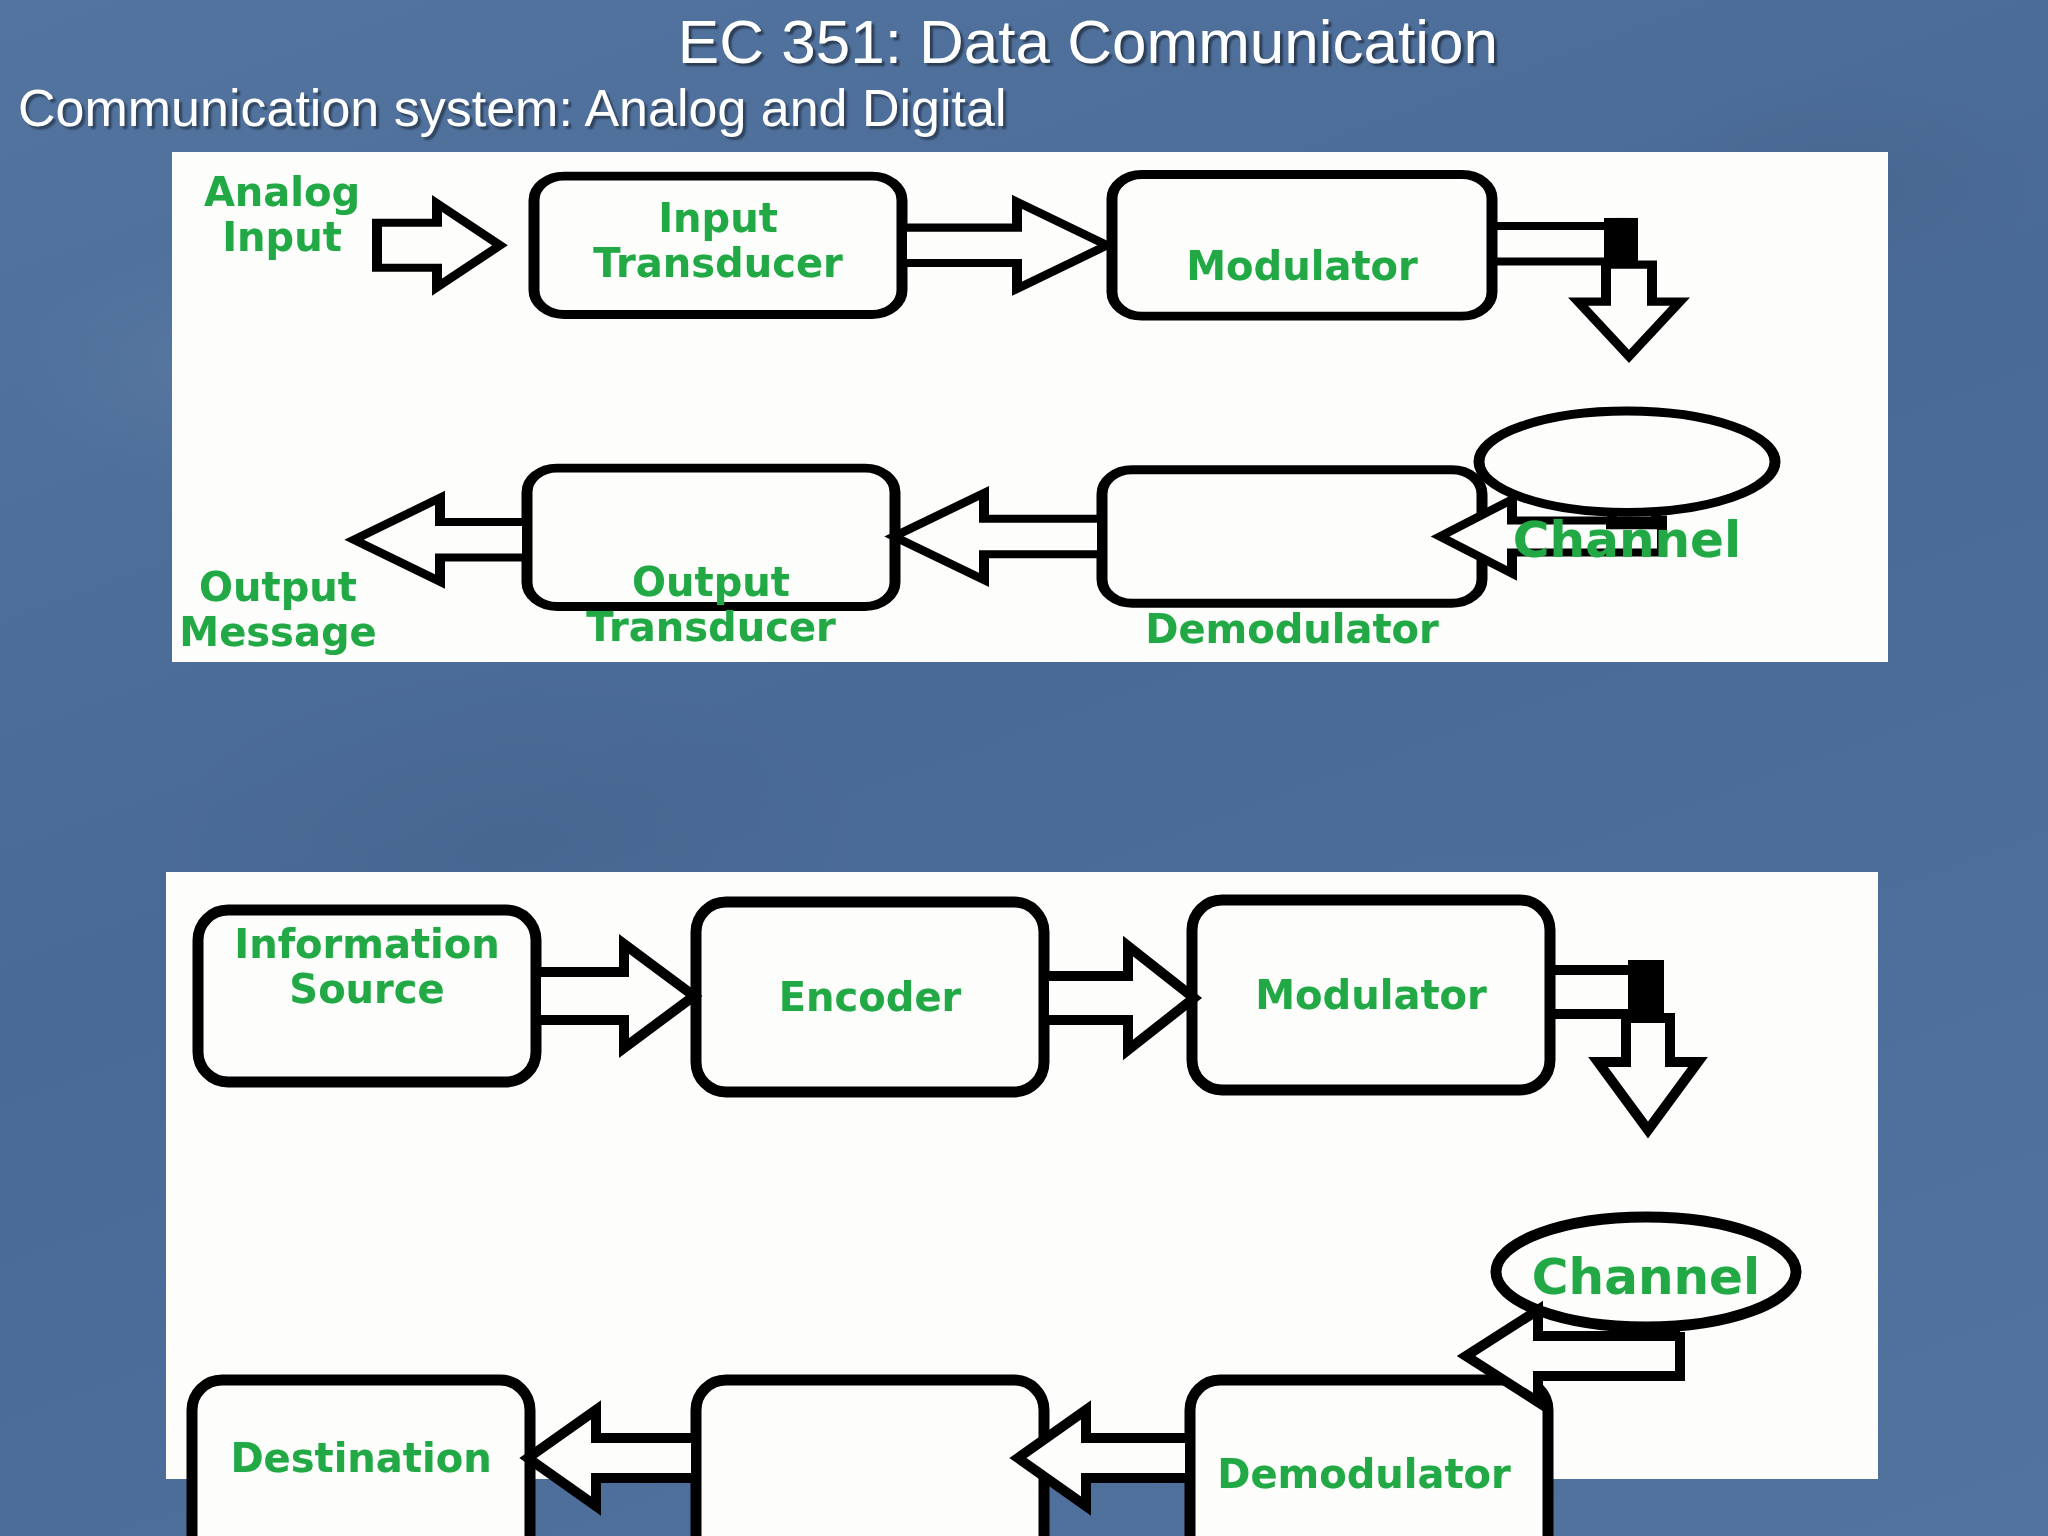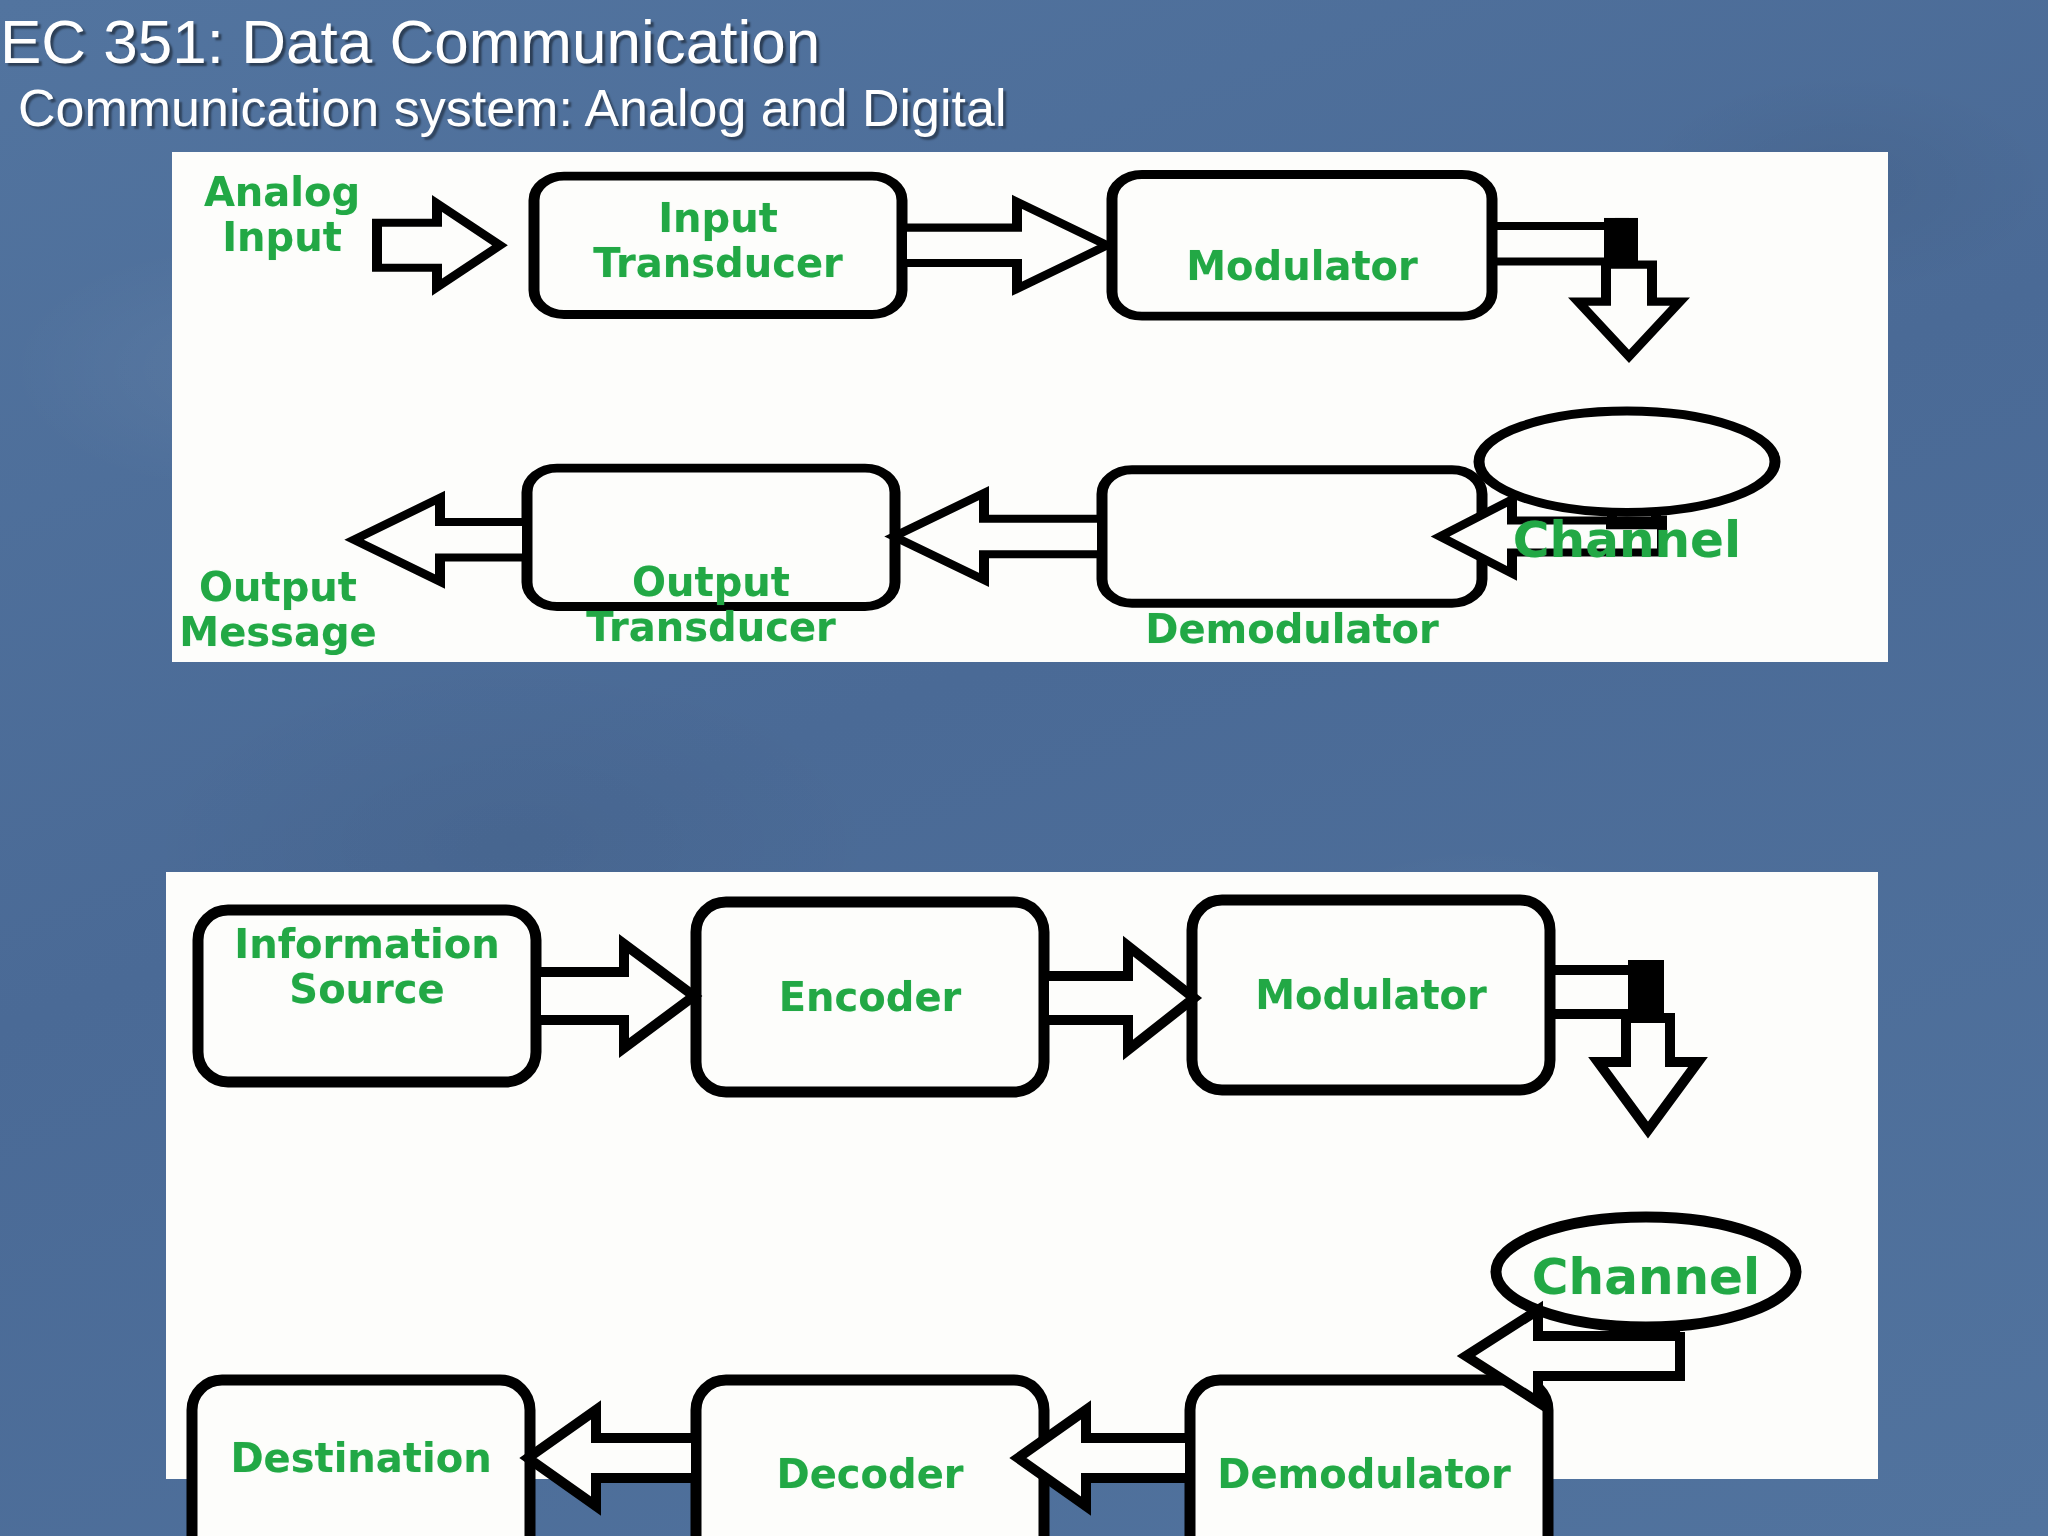--- a/index.html
+++ b/index.html
@@ -16,21 +16,21 @@
       radial-gradient(ellipse 260px 150px at 72% 62%, rgba(255,255,255,.045), transparent 70%),
       radial-gradient(ellipse 400px 200px at 40% 88%, rgba(255,255,255,.04), transparent 72%),
       radial-gradient(ellipse 300px 160px at 90% 12%, rgba(0,0,0,.05), transparent 70%),
       radial-gradient(ellipse 520px 260px at 25% 55%, rgba(0,0,0,.045), transparent 72%),
       linear-gradient(160deg,#52749f 0%,#4a6a96 45%,#51739e 100%);
   }
 
   
   #title-main {
     position:absolute; left:0; top:6px; width:1498px;
-    text-align:left;
+    text-align:right;
     font-family:"Liberation Sans", sans-serif;
     font-size:62px; font-weight:400; color:#ffffff;
     text-shadow: 3px 3px 2px rgba(0,0,0,.45);
     white-space:nowrap;
   }
   #title-sub {
     position:absolute; left:18px; top:78px;
     font-family:"Liberation Sans", sans-serif;
     font-size:52px; font-weight:400; color:#ffffff;
     text-shadow: 3px 3px 2px rgba(0,0,0,.40);
@@ -184,16 +184,15 @@
 Source</div>
 
   <div class="node-label lbl-lg" style="left:530px; top:103px; width:348px;">Encoder</div>
 
   <div class="node-label lbl-lg" style="left:1026px; top:101px; width:358px;">Modulator</div>
 
   <div class="node-label lbl-md" style="left:1330px; top:377px; width:300px;">Channel</div>
 
   <div class="node-label lbl-lg" style="left:1014px; top:580px; width:368px;">Demodulator</div>
 
-  <div class="node-label lbl-lg" style="left:530px; top:580px; width:348px;">Decoder</div>
 
   <div class="node-label lbl-lg" style="left:26px; top:564px; width:338px;">Destination</div>
 </div>
 
 </body></html>

